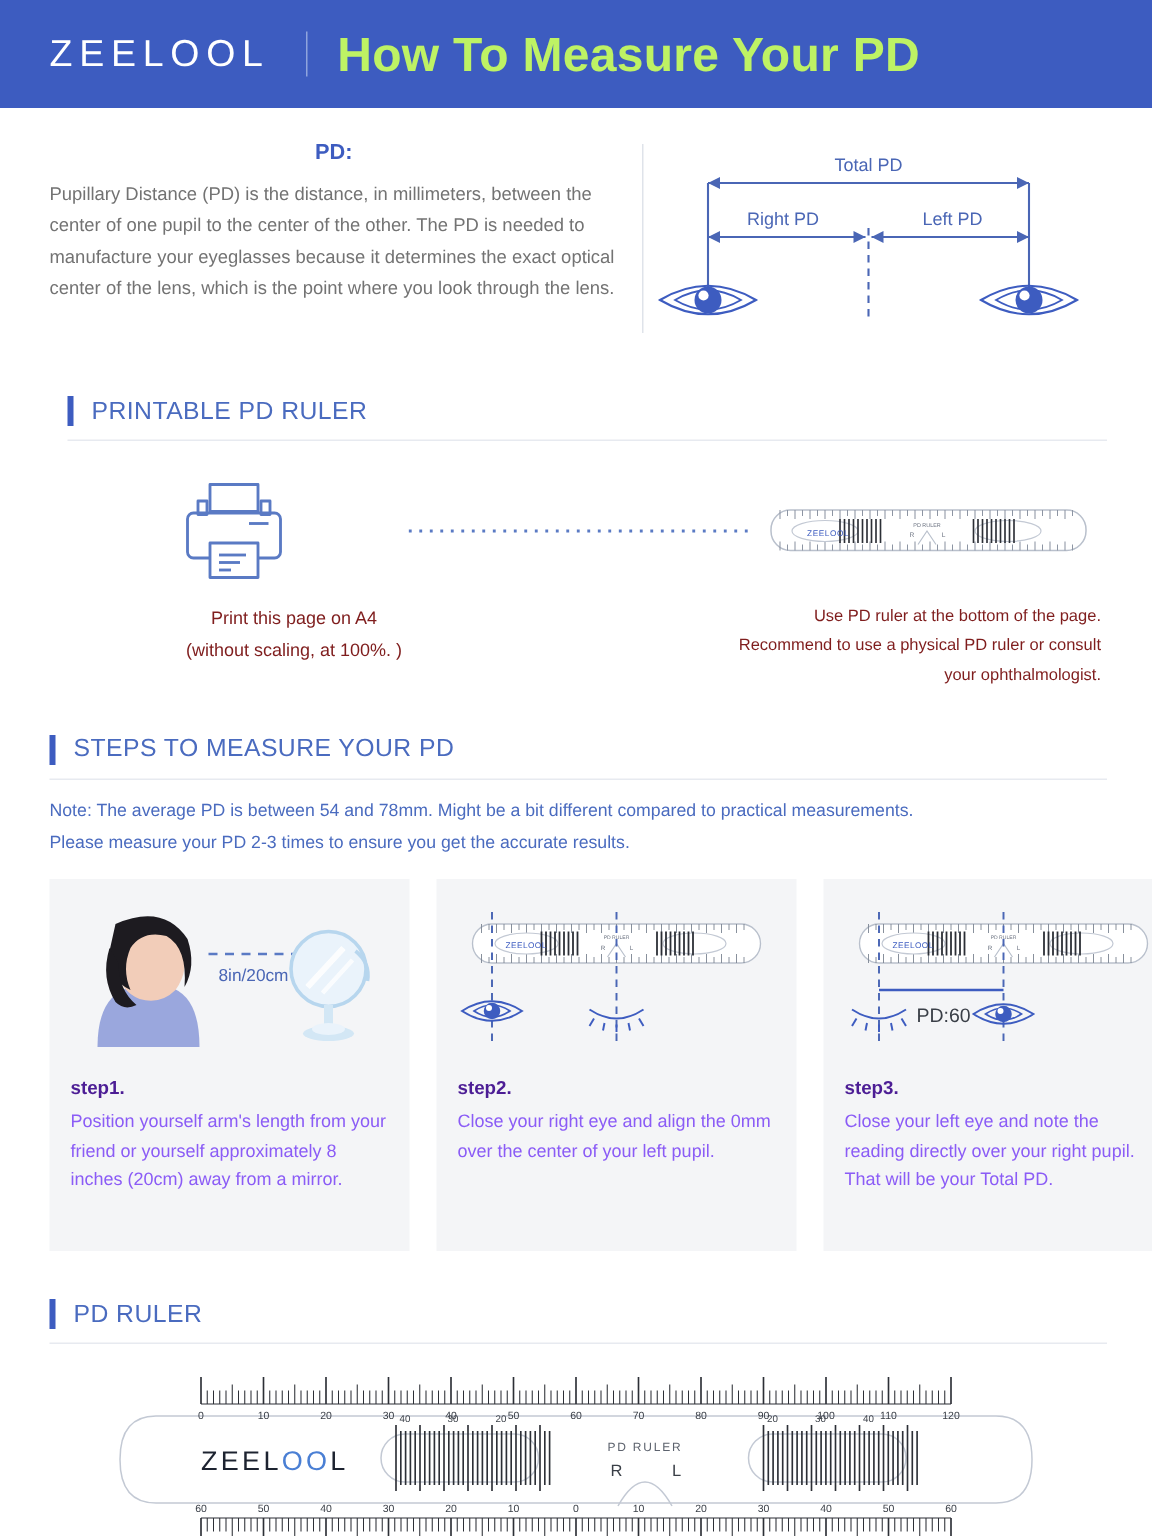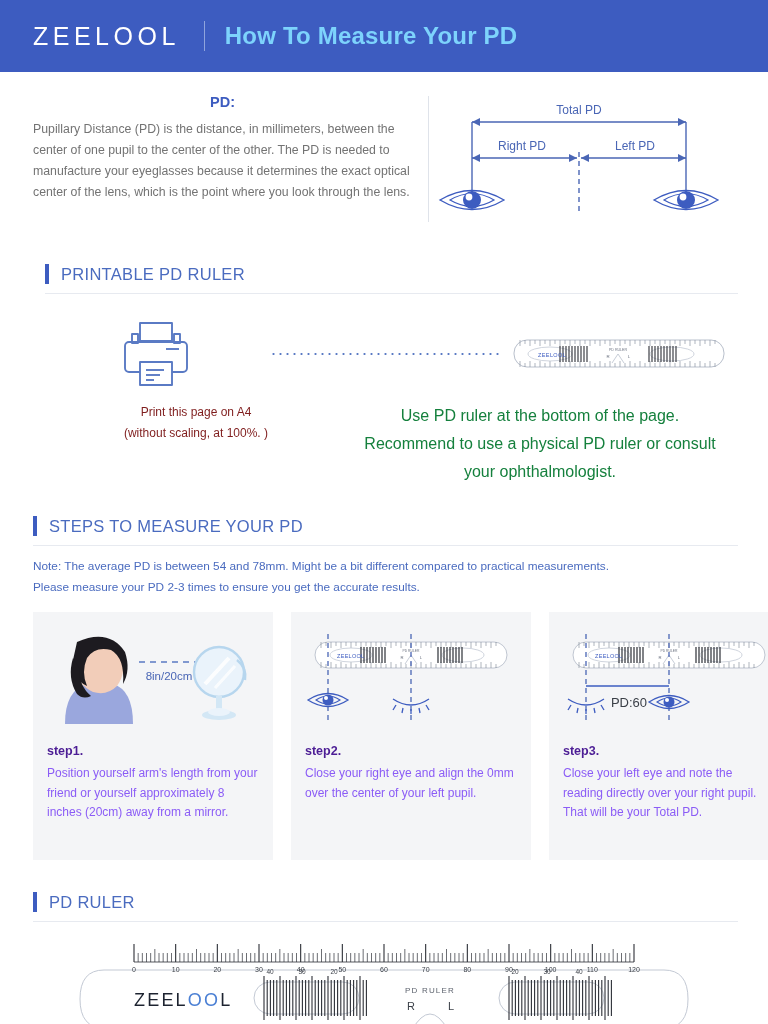--- a/index.html
+++ b/index.html
@@ -18,21 +18,21 @@
   }
   .logo {
     color: #ffffff; font-size: 25px; letter-spacing: 4.5px;
     font-weight: 300;
   }
   .logo-sep {
     width: 1px; height: 30px; background: #8fa4dd;
     margin: 0 20px 0 24px;
   }
   .header-title {
-    color: #7dd3fc; font-size: 24px; font-weight: bold;
+    color: #bef264; font-size: 32px; font-weight: bold;
     letter-spacing: .2px;
   }
 
   
   .intro {
     display: flex; padding: 22px 30px 0 33px;
   }
   .intro-left { width: 395px; padding-right: 16px; }
   .intro-title {
     color: #3d5cc0; font-size: 14.5px; font-weight: bold;
@@ -63,21 +63,21 @@
   .printer-col { width: 220px; display: flex; justify-content: center; }
   .dots {
     flex: 1; height: 2px;
     background-image: radial-gradient(circle, #5a7ac4 1px, transparent 1.2px);
     background-size: 7px 2px; background-repeat: repeat-x;
     margin: 0 4px;
   }
   .mini-ruler-col { width: 230px; display: flex; justify-content: center; }
   .cap-row { display: flex; margin: 12px 34px 0 34px; }
   .cap-left { width: 300px; text-align: center; font-size: 12px; line-height: 1.75; color: #7f1d1d; }
-  .cap-right { flex: 1; text-align: center; font-size: 16px; line-height: 1.75; color: #15803d; }
+  .cap-right { flex: 1; text-align: right; font-size: 11px; line-height: 1.75; color: #7f1d1d; }
 
   
   .note { margin: 10px 33px 0 33px; font-size: 11.8px; line-height: 1.8; color: #4a6bbf; }
   .cards { display: flex; gap: 18px; margin: 14px 33px 0 33px; }
   .card {
     flex: 1; background: #f4f5f7; padding: 14px 14px 18px 14px;
     min-height: 248px;
   }
   .card-art { height: 112px; display: flex; align-items: center; justify-content: flex-end; }
   .step-label { color: #4c1d95; font-size: 12.5px; font-weight: bold; margin: 6px 0 6px 0; }

